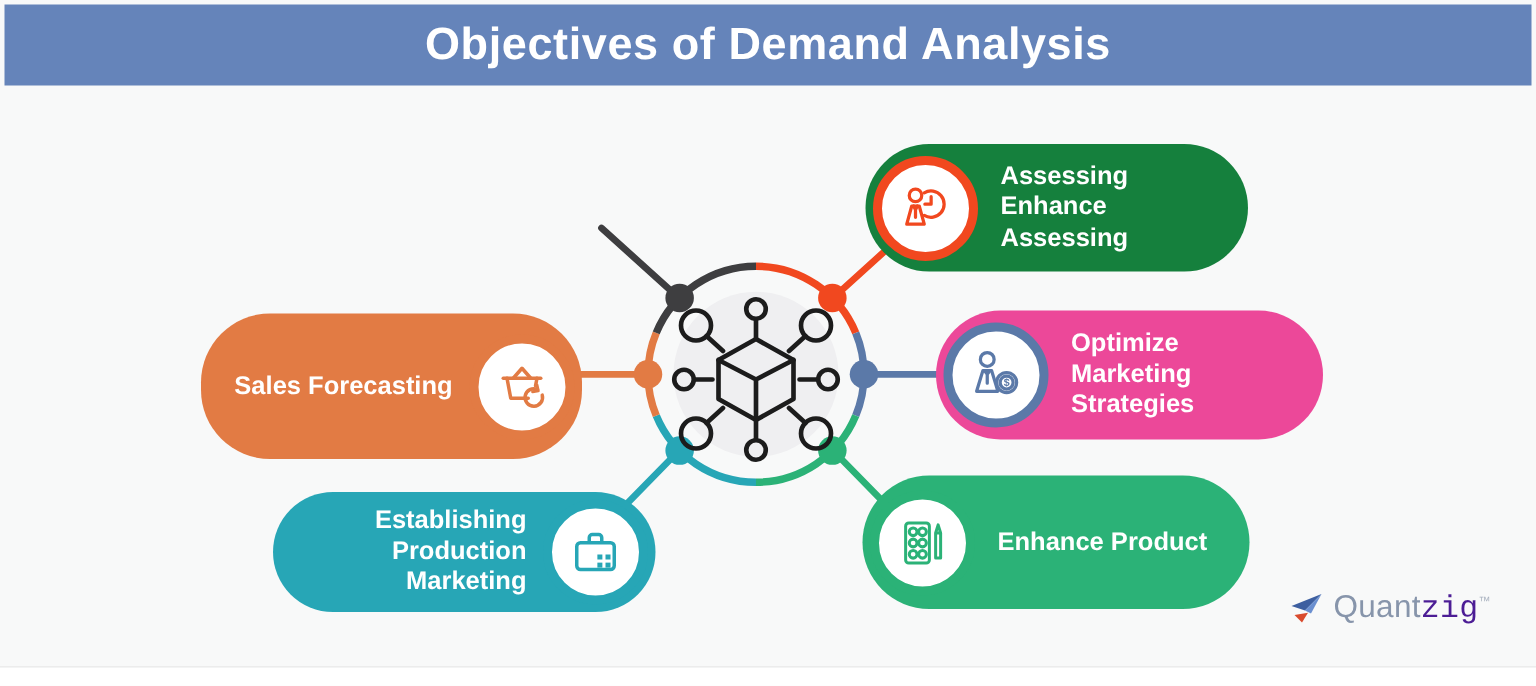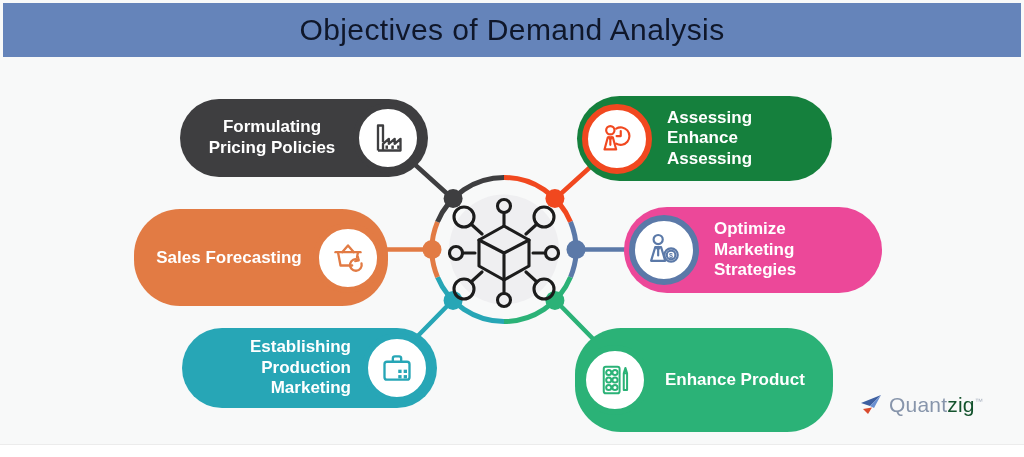--- a/index.html
+++ b/index.html
@@ -11,21 +11,21 @@
     position:absolute;left:0;top:0;right:0;height:444px;
     background:#f8f9f9;border-bottom:1px solid #ececec;
   }
   
   .title-bar{
     position:absolute;left:3px;right:3px;top:3px;height:54px;
     background:#6584ba;display:flex;align-items:center;justify-content:center;
     z-index:3;
   }
   .title-bar .title{
-    color:#0f172a;font-size:30px;font-weight:400;letter-spacing:.4px;
+    color:#ffffff;font-size:30px;font-weight:700;letter-spacing:.4px;
   }
   
   .hub-svg{position:absolute;left:0;top:0;z-index:1;}
   
   .pill{position:absolute;border-radius:46px;z-index:2;}
   .pill .txt{
     position:absolute;top:50%;transform:translateY(-50%);
     color:#ffffff;font-size:17px;font-weight:700;line-height:1.22;
   }
   .pill .ln{display:block;white-space:nowrap;}
@@ -47,28 +47,28 @@
   .p-teal{background:#27a6b6;} .p-teal .circle{color:#27a6b6;}
   .p-red{background:#15803d;} .p-red .circle{color:#f1481f;}
   .p-blue{background:#ec4899;} .p-blue .circle{color:#5b79a8;}
   .p-green{background:#2bb277;} .p-green .circle{color:#2bb277;}
   
   #pill-pricing   {left:180px;top:99px; width:248px;height:78px;}
   #pill-sales     {left:134px;top:209px;width:254px;height:97px;}
   #pill-production{left:182px;top:328px;width:255px;height:80px;}
   #pill-customer  {left:577px;top:96px; width:255px;height:85px;}
   #pill-marketing {left:624px;top:207px;width:258px;height:86px;}
-  #pill-product   {left:575px;top:328px;width:258px;height:104px;}
+  #pill-product   {left:575px;top:317px;width:258px;height:89px;}
   
   .logo{
     position:absolute;left:860px;top:393px;z-index:2;
     display:flex;align-items:center;gap:5px;
   }
   .logo-text{font-size:21px;color:#8795ab;letter-spacing:.2px;}
-  .logo-text .accent{color:#14532d;}
+  .logo-text .accent{color:#4c1d95;font-family:Liberation Mono, monospace;}
   .logo-text sup{font-size:8px;color:#aab3c0;}
 </style>
 </head>
 <body>
 
 <div class="canvas">
   <div class="content-bg"></div>
 
   <div class="title-bar">
     <div class="title">Objectives of Demand Analysis</div>
@@ -114,35 +114,20 @@
       <circle cx="504" cy="300" r="6.5"></circle>
       <circle cx="456" cy="253" r="6.5"></circle>
       <circle cx="552" cy="253" r="6.5"></circle>
       <circle cx="464" cy="217" r="10"></circle>
       <circle cx="544" cy="217" r="10"></circle>
       <circle cx="464" cy="289" r="10"></circle>
       <circle cx="544" cy="289" r="10"></circle>
     </g>
   </svg>
 
-  <div class="pill left-pill align-center p-dark" id="pill-pricing">
-    <div class="txt">
-      <span class="ln">Formulating</span>
-      <span class="ln">Pricing Policies</span>
-    </div>
-    <div class="circle">
-      <svg viewBox="0 0 48 48">
-        <path d="M12 39 V9 H18 V29" fill="none" stroke="currentColor" stroke-width="2.8" stroke-linejoin="round"></path>
-        <path d="M12 39 H39 V25 L32 31 V25 L25 31 V25 L18 31 V39" fill="none" stroke="currentColor" stroke-width="2.8" stroke-linejoin="round"></path>
-        <rect x="21" y="33" width="3" height="4" fill="currentColor"></rect>
-        <rect x="28" y="33" width="3" height="4" fill="currentColor"></rect>
-        <rect x="35" y="33" width="3" height="4" fill="currentColor"></rect>
-      </svg>
-    </div>
-  </div>
 
   <div class="pill left-pill align-center p-orange" id="pill-sales">
     <div class="txt">
       <span class="ln">Sales Forecasting</span>
     </div>
     <div class="circle">
       <svg viewBox="0 0 48 48" fill="none" stroke="currentColor" stroke-width="2.8" stroke-linecap="round" stroke-linejoin="round">
         <path d="M9 17 H39"></path>
         <path d="M12 17 L15 33 H29"></path>
         <path d="M36 17 L34.8 23"></path>

